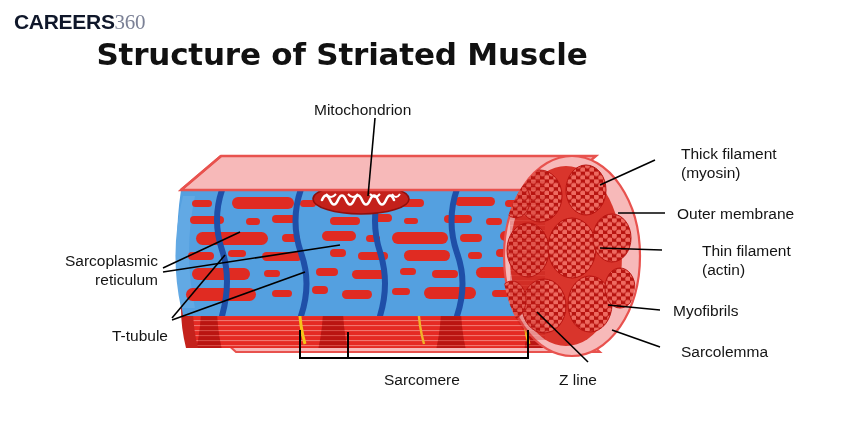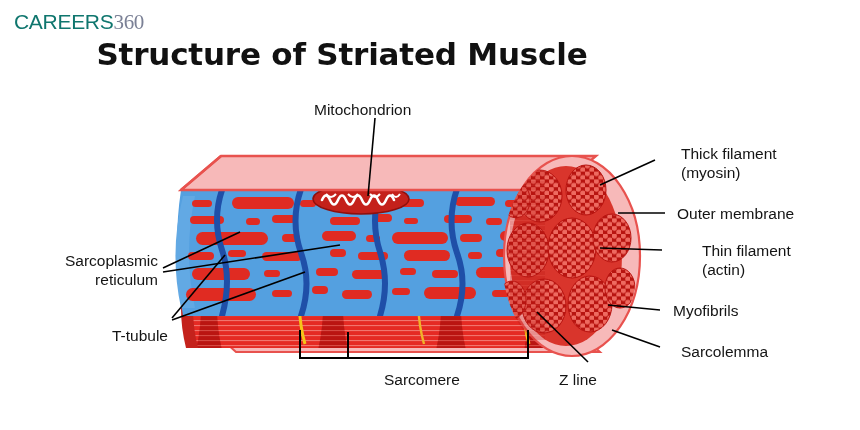--- a/index.html
+++ b/index.html
@@ -3,21 +3,21 @@
 <meta charset="utf-8">
 <style>
   html,body{margin:0;padding:0;}
   body{
     width:860px;height:430px;background:#ffffff;overflow:hidden;
     font-family:"Liberation Sans",sans-serif;
     position:relative;
   }
   #stage{position:absolute;left:0;top:0;width:860px;height:430px;}
   .logo{position:absolute;left:14px;top:11px;font-size:21px;letter-spacing:-0.3px;line-height:1;}
-  .logo .a{font-weight:normal;color:#0f766e;font-family:"Liberation Sans",sans-serif;}
+  .logo .a{font-weight:bold;color:#0f172a;font-family:"Liberation Sans",sans-serif;}
   .logo .b{font-weight:normal;color:#7b8196;font-family:Liberation Serif, serif;}
   .title{position:absolute;left:0;top:36px;width:684px;text-align:center;
          font-family:"DejaVu Sans",sans-serif;font-weight:bold;font-size:31px;color:#111;
          letter-spacing:-0.2px;}
   svg{position:absolute;left:0;top:0;}
   .lbl{font-family:"Liberation Sans",sans-serif;font-size:15.5px;fill:#141414;}
   .lbl-r{text-anchor:end;}
   .leader{stroke:#000;stroke-width:1.6;fill:none;}
   .bracket{stroke:#000;stroke-width:2;fill:none;}
 </style>

